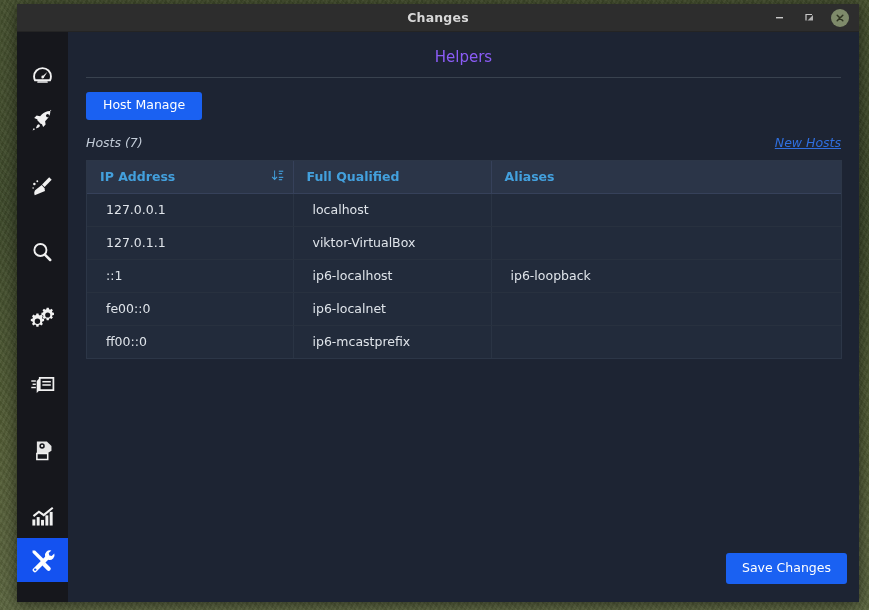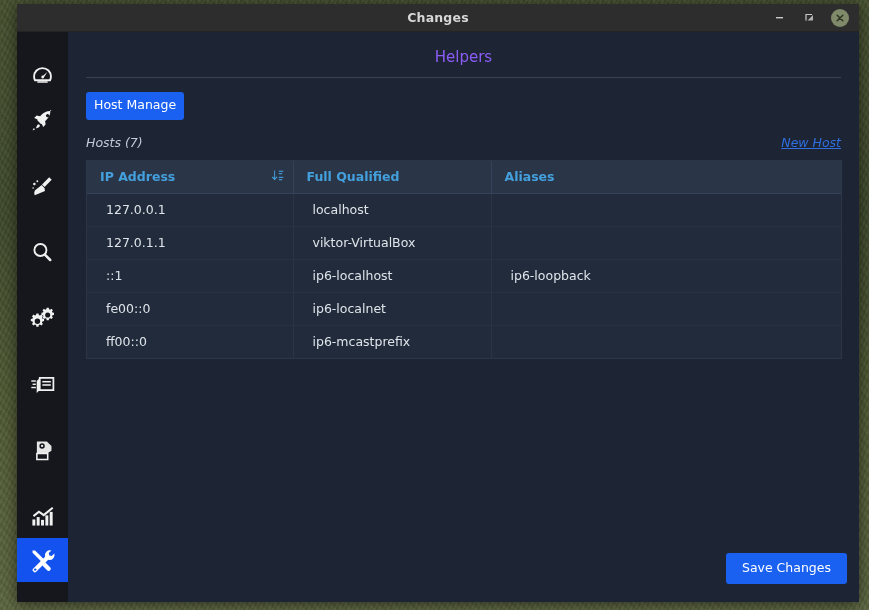--- a/index.html
+++ b/index.html
@@ -147,21 +147,21 @@
   }
 
   .btn {
     display: inline-block;
     background: #1a61f2;
     color: #ffffff;
     border: none;
     border-radius: 3px;
     font-family: inherit;
     font-size: 12.5px;
-    padding: 7px 8px 8px;
+    padding: 7px 17px 8px;
     cursor: pointer;
     line-height: 1;
   }
   .host-manage-row { margin-bottom: 15px; }
 
   .list-bar {
     display: flex;
     align-items: baseline;
     justify-content: space-between;
     margin-bottom: 10px;
@@ -383,21 +383,21 @@
       </div>
 
       <div class="panel">
 
         <div class="host-manage-row">
           <button class="btn">Host Manage</button>
         </div>
 
         <div class="list-bar">
           <div class="hosts-count">Hosts (7)</div>
-          <div class="new-host-link">New Host</div>
+          <div class="new-host-link">New Hosts</div>
         </div>
 
         <div class="table-wrap">
           <table>
             <colgroup>
               <col class="col-ip">
                 <col class="col-fq">
                 <col class="col-al">
             </colgroup>
             <thead>

